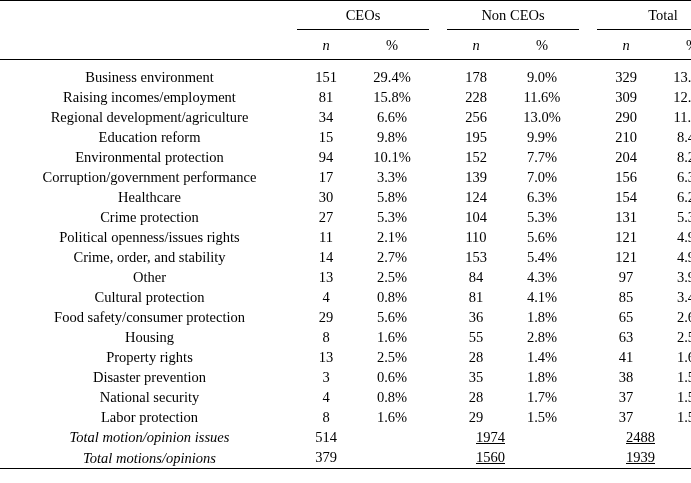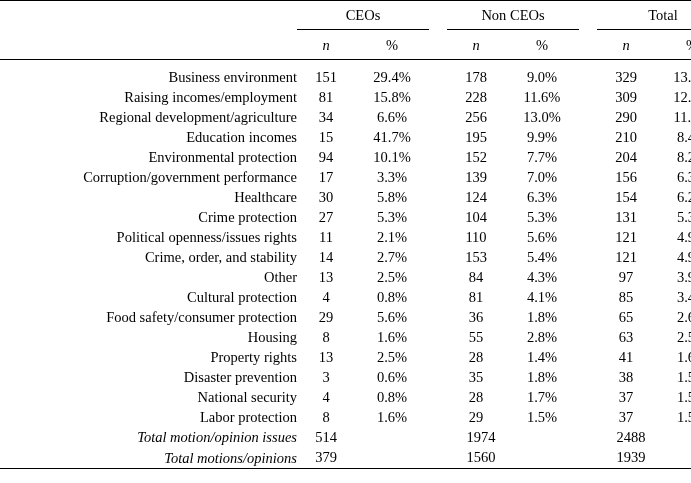--- a/index.html
+++ b/index.html
@@ -67,35 +67,36 @@
     text-align: center;
     padding: 4px 0 5px 0;
     font-style: italic;
     font-size: 14.5px;
   }
   .sub-cell.pct {
     font-style: normal;
   }
 
   td.label {
-    text-align: right;
+    text-align: center;
     padding: 1.5px 0 1.5px 2px;
     white-space: nowrap;
     margin-left: 20px;
   }
   td.num {
     text-align: center;
     padding: 1.5px 0;
     white-space: nowrap;
   }
   .spacer-row td { height: 7px; padding: 0; }
 
   td.num.left-align {
-    text-align: center;
+    text-align: right;
     padding-left: 10px;
+    text-decoration: underline;
   }
   .totals td.label { padding-top: 2px; font-style: italic; }
 </style>
 </head>
 <body>
 
 <div class="sheet">
   <table class="data">
     <colgroup>
       <col class="c-label">
@@ -179,23 +180,23 @@
         <td class="num">34</td>
         <td class="num">6.6%</td>
         <td></td>
         <td class="num">256</td>
         <td class="num">13.0%</td>
         <td></td>
         <td class="num">290</td>
         <td class="num">11.7%</td>
       </tr>
       <tr>
-        <td class="label">Education incomes</td>
+        <td class="label">Education reform</td>
         <td class="num">15</td>
-        <td class="num">41.7%</td>
+        <td class="num">9.8%</td>
         <td></td>
         <td class="num">195</td>
         <td class="num">9.9%</td>
         <td></td>
         <td class="num">210</td>
         <td class="num">8.4%</td>
       </tr>
       <tr>
         <td class="label">Environmental protection</td>
         <td class="num">94</td>

